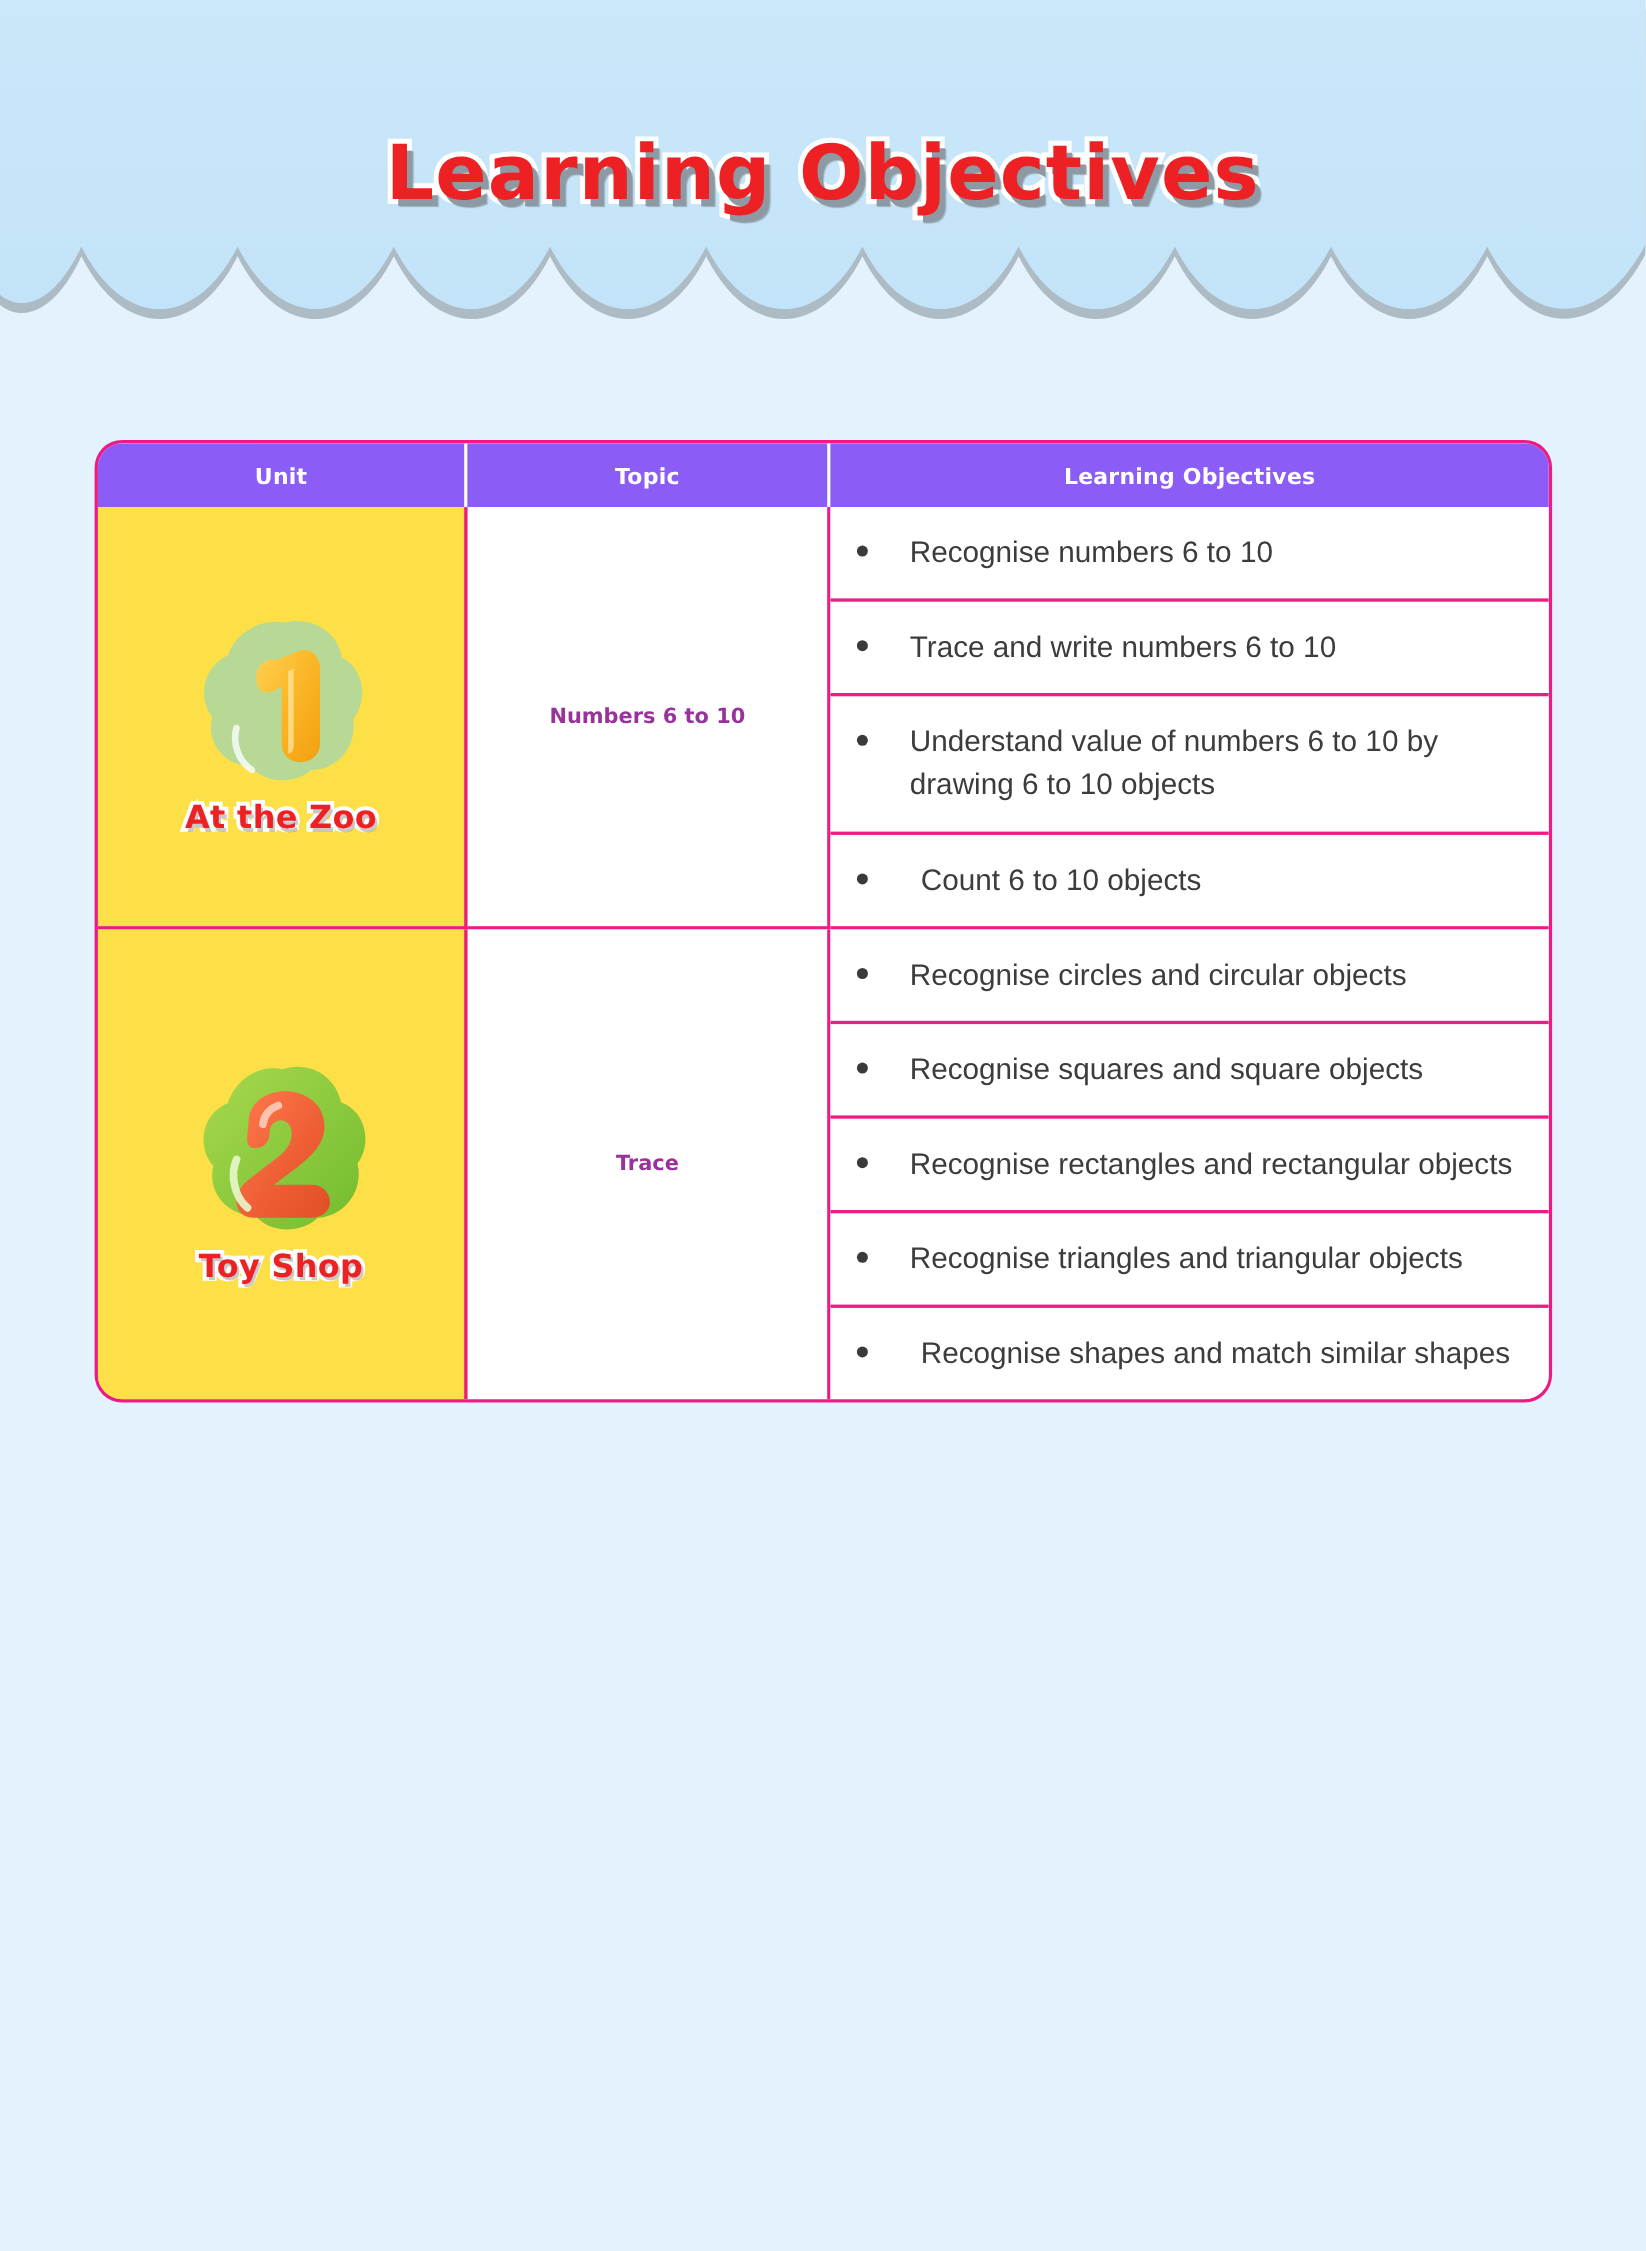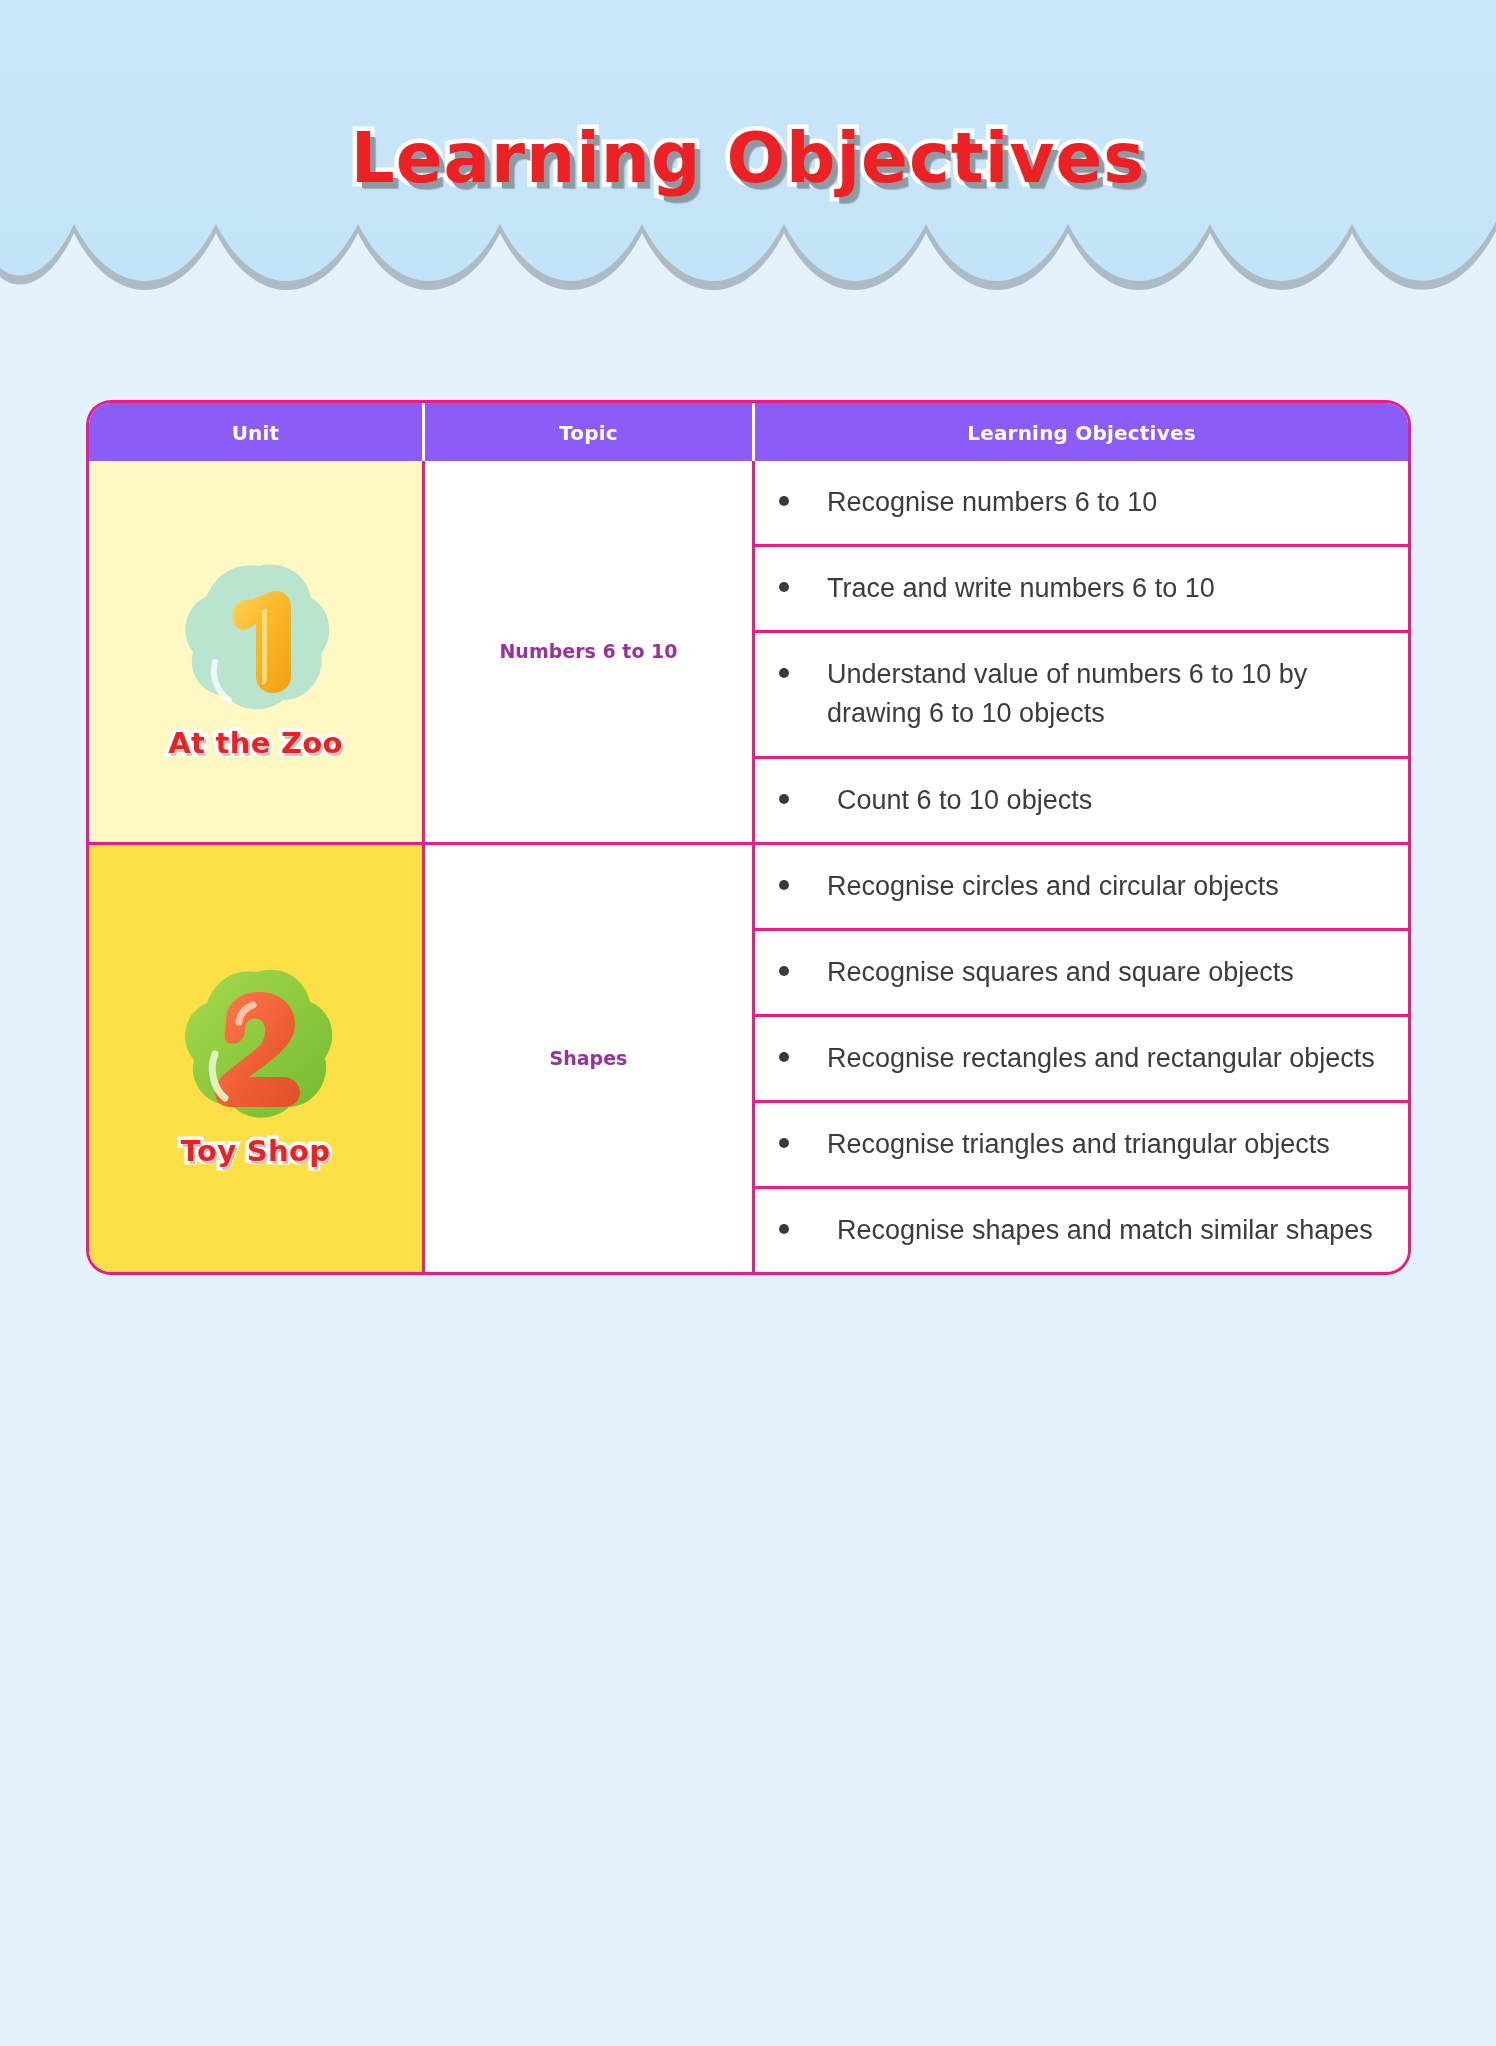--- a/index.html
+++ b/index.html
@@ -81,21 +81,21 @@
   }
   thead th:last-child { border-right: none; }
 
   td.unit-cell {
     vertical-align: middle;
     text-align: center;
     padding: 0;
     border-right: 3px solid #ec1c84;
     position: relative;
   }
-  td.unit-cell.unit-1 { background: #fef9c3; }
+  td.unit-cell.unit-1 { background: #fde047; }
   td.unit-cell.unit-2 { background: #fde047; }
 
   .unit-inner {
     position: relative;
     height: 100%;
     display: flex;
     flex-direction: column;
     align-items: center;
     justify-content: center;
     padding: 26px 0 18px;
@@ -317,21 +317,21 @@
                          C76,63 74,67 74,72 C74,82 66,88 57,85 C51,82 55,70 55,62 Z" fill="url(#n2g)"></path>
                 <path d="M82,47 C74,50 69,56 68,64" stroke="#ffd2c0" stroke-width="7" fill="none" stroke-linecap="round" opacity="0.85"></path>
                 <path d="M44,96 C38,110 42,130 54,140" stroke="#e8f7cd" stroke-width="7" fill="none" stroke-linecap="round" opacity="0.9"></path>
               </svg>
             </div>
             <div class="unit-label">Toy Shop</div>
           </div>
         </td>
 
         <td class="topic-cell">
-          <div class="topic-text">Shapes</div>
+          <div class="topic-text">Trace</div>
         </td>
 
         <td class="obj-cell">
           <ul class="obj-list">
             <li>
               <span class="obj-bullet"></span>
               <span class="obj-text">Recognise circles and circular objects</span>
             </li>
             <li>
               <span class="obj-bullet"></span>

